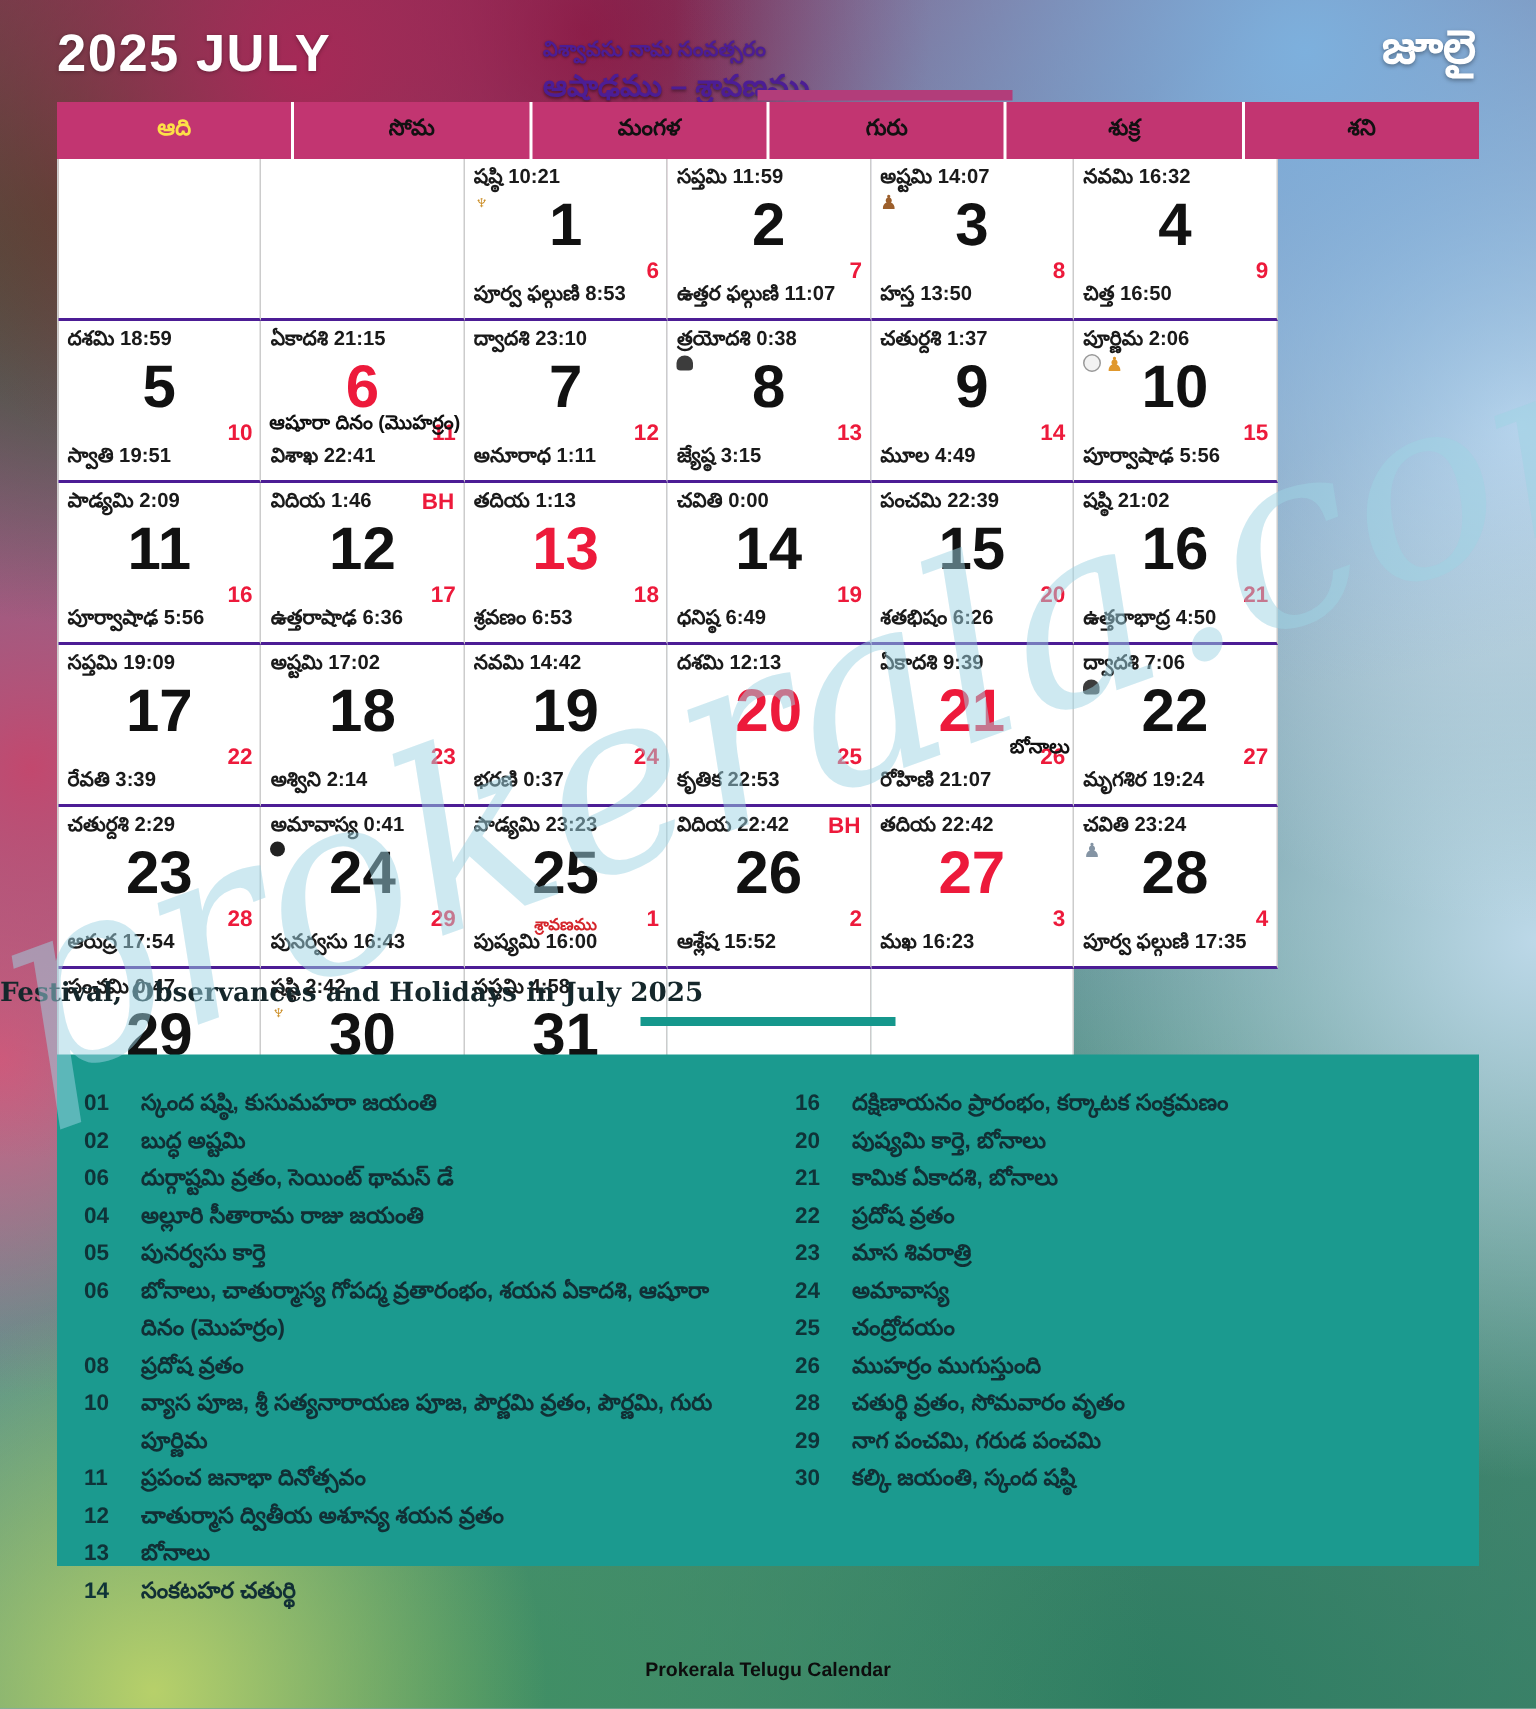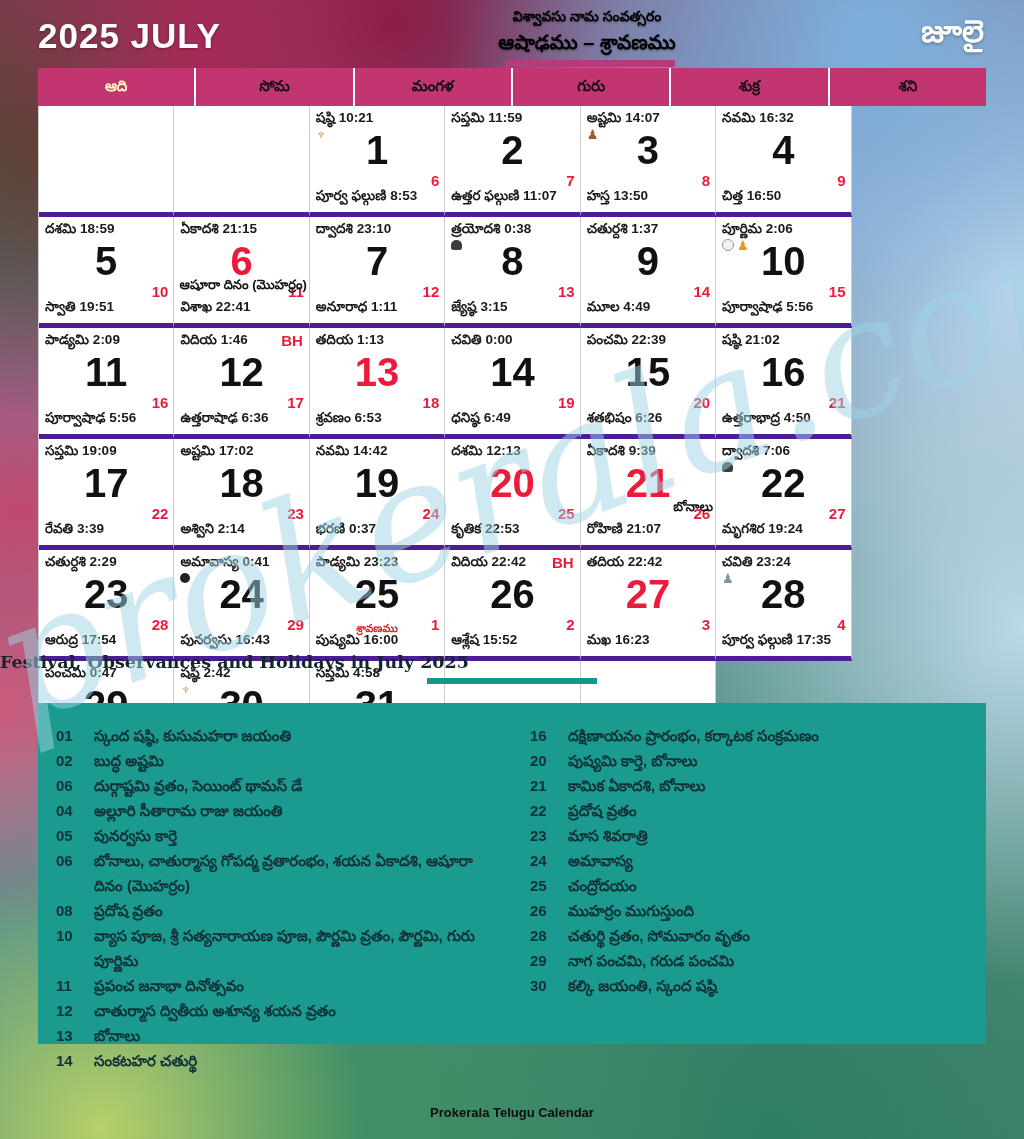--- a/index.html
+++ b/index.html
@@ -14,33 +14,33 @@
       radial-gradient(circle at 5% 12%, #3a4c22 0%, rgba(58,76,34,0) 20%),
       radial-gradient(circle at 2% 45%, #c2486e 0%, rgba(194,72,110,0) 22%),
       radial-gradient(circle at 0% 62%, #d06080 0%, rgba(208,96,128,0) 18%),
       radial-gradient(circle at 100% 55%, #bcd8e8 0%, rgba(188,216,232,0) 30%),
       radial-gradient(circle at 10% 99%, #b7d06a 0%, rgba(183,208,106,0) 18%),
       radial-gradient(circle at 30% 100%, #3f8f63 0%, rgba(63,143,99,0) 35%),
       radial-gradient(circle at 75% 100%, #2e7d62 0%, rgba(46,125,98,0) 40%),
       linear-gradient(160deg, #8a3d62 0%, #6f86ab 35%, #5f9690 65%, #47856d 100%);}
   
   .hdr-ym{position:absolute;left:38px;top:16px;color:#fff;font-size:35px;font-weight:700;letter-spacing:1px;text-shadow:0 1px 3px rgba(0,0,0,.35);}
-  .hdr-center{position:absolute;left:362px;top:8px;width:450px;text-align:center;color:#000000;text-shadow:0 1px 2px rgba(0,0,0,.4);}
+  .hdr-center{position:absolute;left:362px;top:24px;width:450px;color:#4c1d95;text-shadow:0 1px 2px rgba(0,0,0,.4);}
   .hdr-center .l1{font-size:14px;font-weight:600;}
   .hdr-center .l2{font-size:20px;font-weight:700;margin-top:3px;}
   .hdr-bar{position:absolute;left:505px;top:60px;width:170px;height:7px;background:#b23d7a;}
   .hdr-month{position:absolute;right:40px;top:14px;color:#fff;font-size:31px;font-weight:700;text-shadow:0 1px 3px rgba(0,0,0,.35);}
   
   .cal{position:absolute;left:38px;top:68px;width:948px;}
   .weekday-row{display:flex;height:38px;background:#c23571;}
   .wd{flex:1;display:flex;align-items:center;justify-content:center;font-size:15px;font-weight:700;color:#111;border-right:2px solid #fff;}
   .wd:last-child{border-right:none;}
-  .wd.red{color:#fef9c3;}
+  .wd.red{color:#fde047;}
   .grid{display:flex;flex-wrap:wrap;border-left:1px solid #ccc;}
-  .cell{position:relative;width:134.43px;height:106px;background:#fff;border-right:1px solid #ccc;border-bottom:5px solid #4c1d95;}
+  .cell{position:relative;width:134.43px;height:106px;background:#fff;border-right:1px solid #ccc;border-bottom:2px solid #4c1d95;}
   .tithi{position:absolute;top:4px;left:6px;right:4px;font-size:13.5px;font-weight:700;color:#1a1a1a;white-space:nowrap;overflow:hidden;}
   .icons{position:absolute;top:21px;left:6px;height:14px;display:flex;align-items:center;gap:3px;}
   .ic{display:inline-block;}
   .ic-trident{color:#c9881b;font-size:14px;line-height:14px;font-weight:700;}
   .ic-guru{color:#e0982d;font-size:13px;line-height:13px;}
   .ic-deity{color:#9c5f2c;font-size:13px;line-height:13px;}
   .ic-ganesha{color:#8494a4;font-size:13px;line-height:13px;}
   .ic-fullmoon{width:10px;height:10px;border-radius:50%;background:#f2f2f2;border:1px solid #999;}
   .ic-newmoon{width:10px;height:10px;border-radius:50%;background:#222;}
   .ic-lingam{width:11px;height:10px;background:#3c3c3c;border-radius:50% 50% 25% 25%;}

